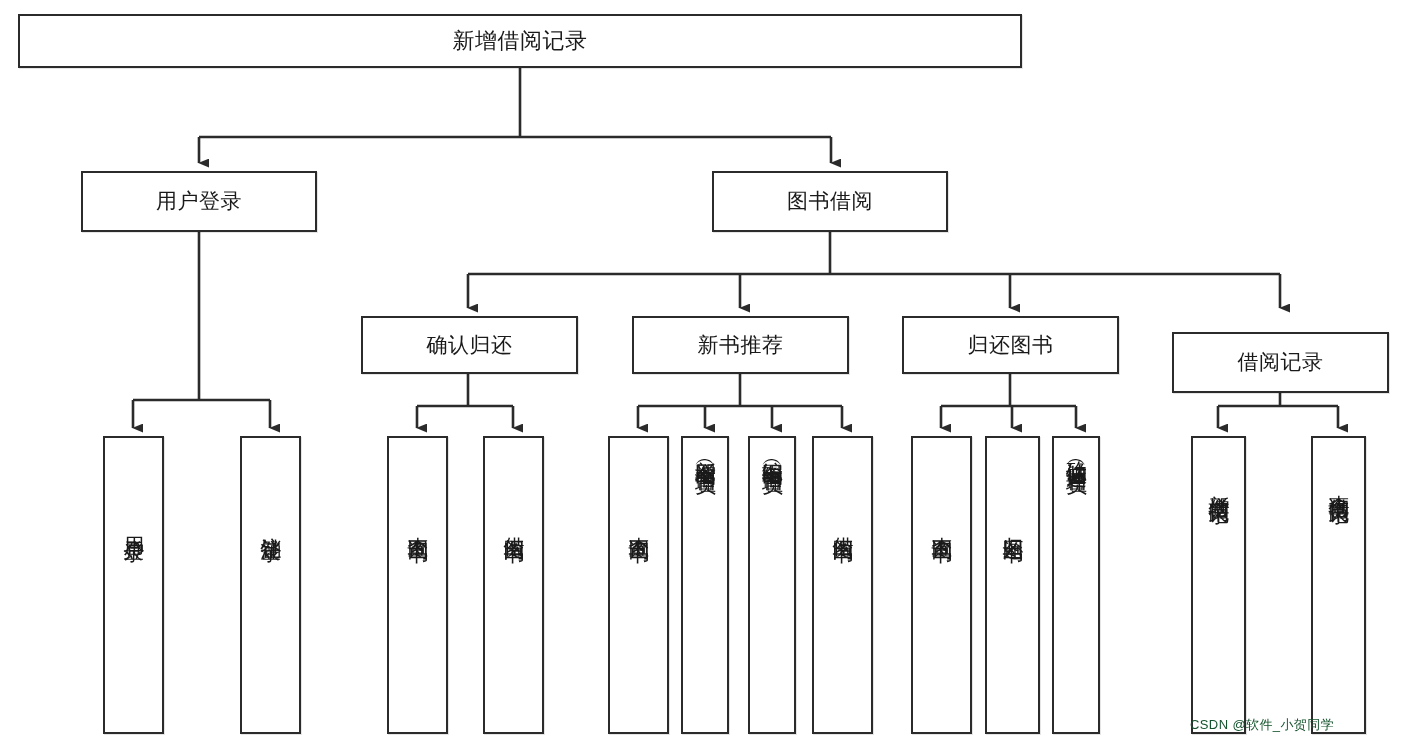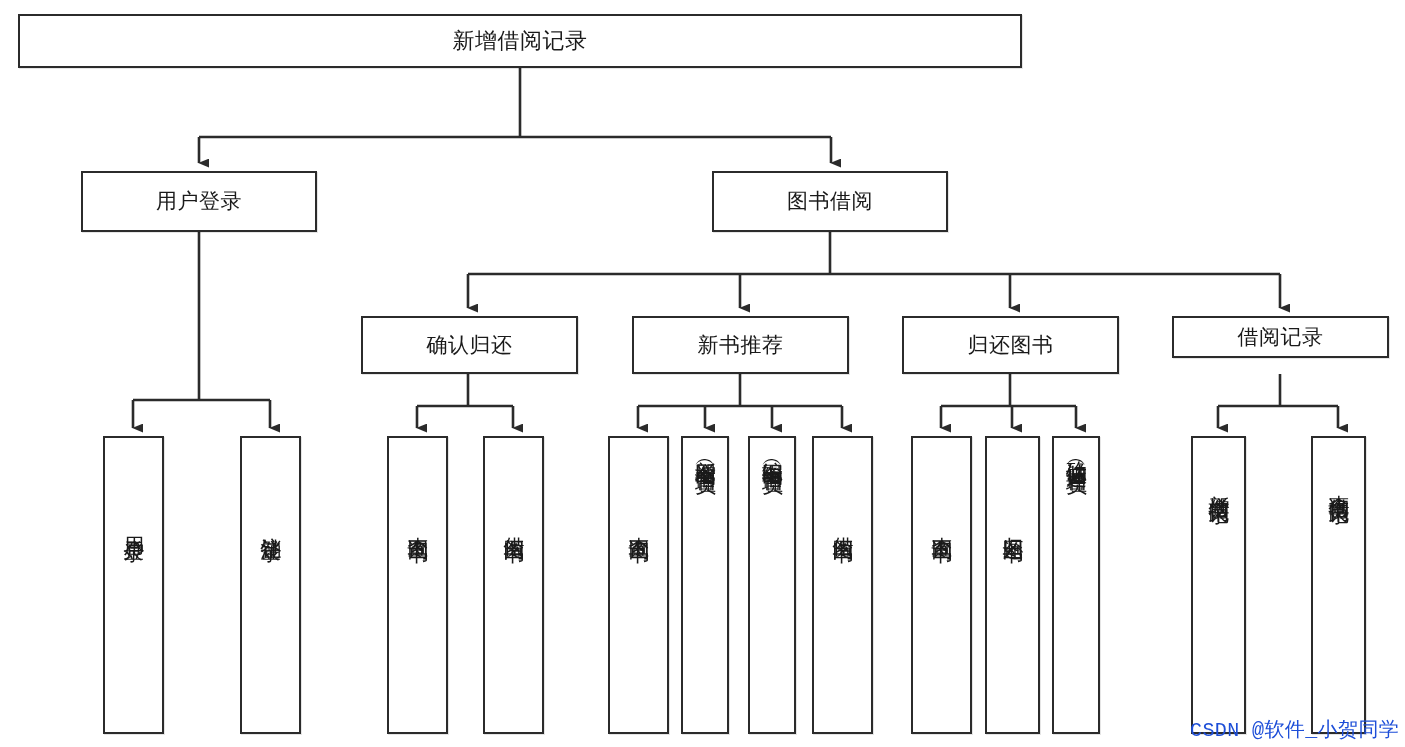--- a/index.html
+++ b/index.html
@@ -54,25 +54,25 @@
   .node.vert .label {
     writing-mode: vertical-rl;
     text-orientation: upright;
     font-size: 21px;
     letter-spacing: 2px;
     white-space: nowrap;
   }
   .node.root .label { font-size: 22px; }
   .watermark {
     position: absolute;
-    color: #1d4ed8;
-    font-size: 20px;
+    color: #14532d;
+    font-size: 13px;
     letter-spacing: 0.4px;
     white-space: nowrap;
-    font-family: Liberation Mono, monospace;
+    font-family: Liberation Sans, sans-serif;
   }
 </style>
 </head>
 <body>
 
 <div id="canvas">
 
   <svg id="wires" viewBox="0 0 1405 747" xmlns="http://www.w3.org/2000/svg">
     <defs>
       <marker id="arrow" markerWidth="9" markerHeight="11" refX="4.5" refY="10.2" orient="auto" markerUnits="userSpaceOnUse">
@@ -136,21 +136,21 @@
 
   <div class="node horiz" style="left:361px; top:316px; width:217px; height:58px;">
     <span class="label">确认归还</span>
   </div>
   <div class="node horiz" style="left:632px; top:316px; width:217px; height:58px;">
     <span class="label">新书推荐</span>
   </div>
   <div class="node horiz" style="left:902px; top:316px; width:217px; height:58px;">
     <span class="label">归还图书</span>
   </div>
-  <div class="node horiz" style="left:1172px; top:316px; width:217px; height:42px;">
+  <div class="node horiz" style="left:1172px; top:332px; width:217px; height:61px;">
     <span class="label">借阅记录</span>
   </div>
 
   <div class="node vert" style="left:103px; top:436px; width:61px; height:298px; padding-top:82px;">
     <span class="label">用户登录</span>
   </div>
   <div class="node vert" style="left:240px; top:436px; width:61px; height:298px; padding-top:82px;">
     <span class="label">注销登录</span>
   </div>
   <div class="node vert" style="left:387px; top:436px; width:61px; height:298px; padding-top:82px;">

